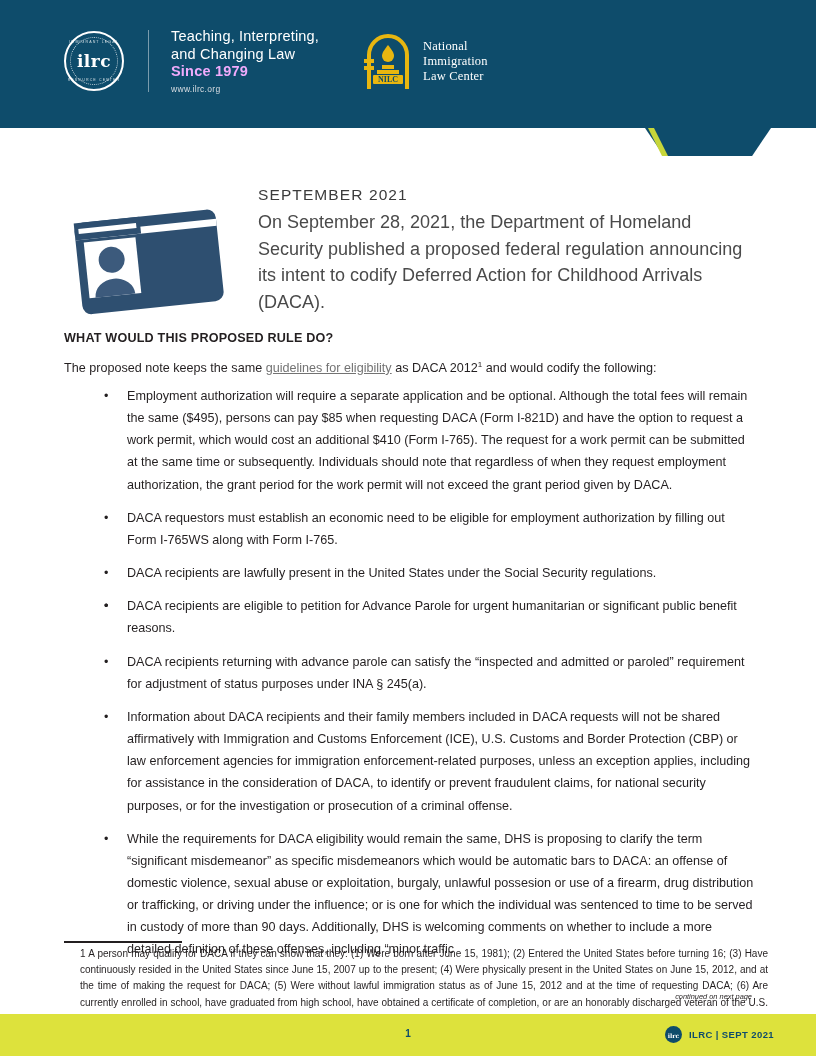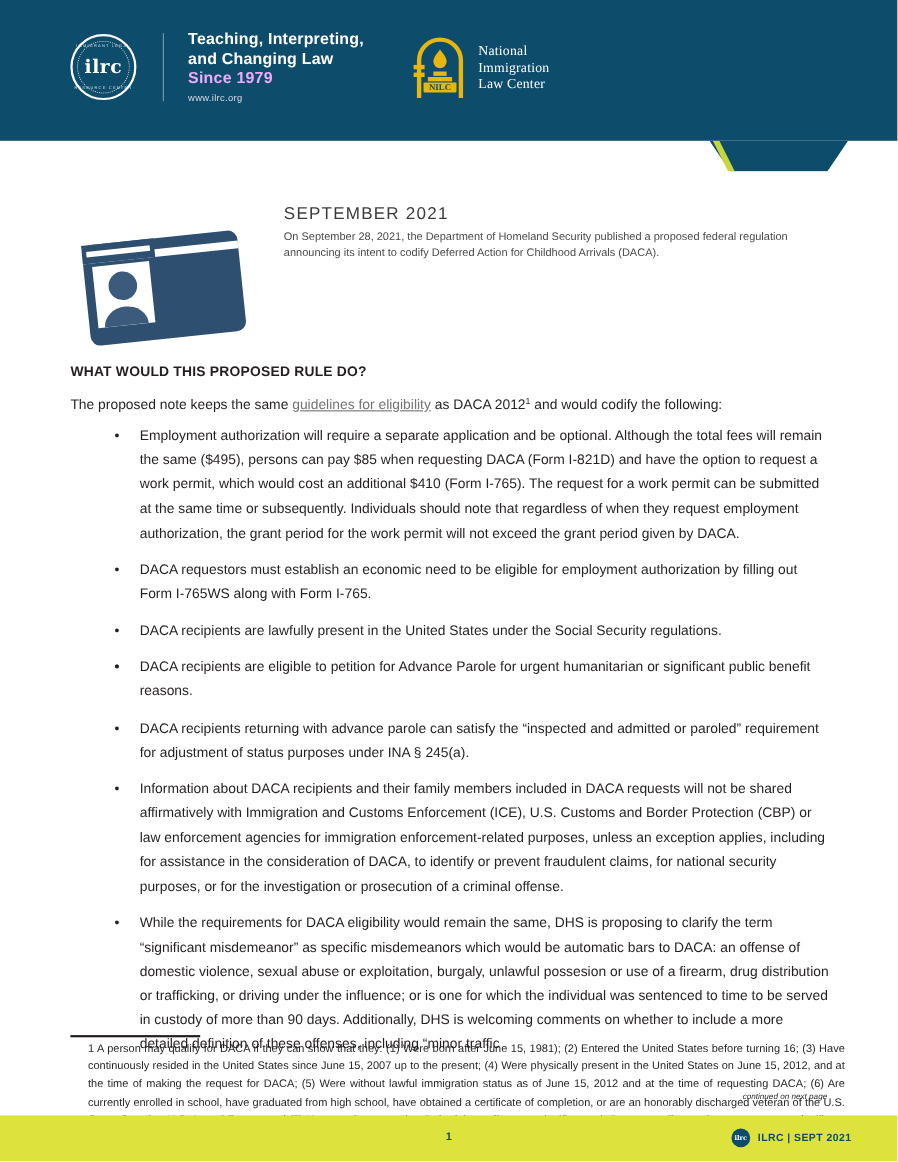--- a/index.html
+++ b/index.html
@@ -73,21 +73,21 @@
     margin: 0 22px 0 24px;
     flex: 0 0 auto;
   }
   .tagline {
     color: #ffffff;
     line-height: 1.22;
     flex: 0 0 auto;
   }
   .tagline .l1, .tagline .l2 {
     font-size: 14.5px;
-    font-weight: bold;
+    font-weight: normal;
     letter-spacing: .2px;
   }
   .tagline .l3 {
     font-size: 14.5px;
     font-weight: bold;
     color: #f0abfc;
     letter-spacing: .2px;
   }
   .tagline .l4 {
     font-size: 8.5px;
@@ -147,21 +147,21 @@
   }
   .maintitle {
     font-size: 20.5px;
     font-weight: bold;
     letter-spacing: .3px;
     color: #3b3b3b;
     margin-bottom: 10px;
   }
   .maintitle .accent { color: #a8123e; }
   .lede {
-    font-size: 10px;
+    font-size: 18px;
     line-height: 1.48;
     color: #4a4a4a;
   }
 
   
   .section-head {
     position: absolute;
     left: 64px; top: 331px;
     font-size: 12.6px;
     font-weight: bold;

